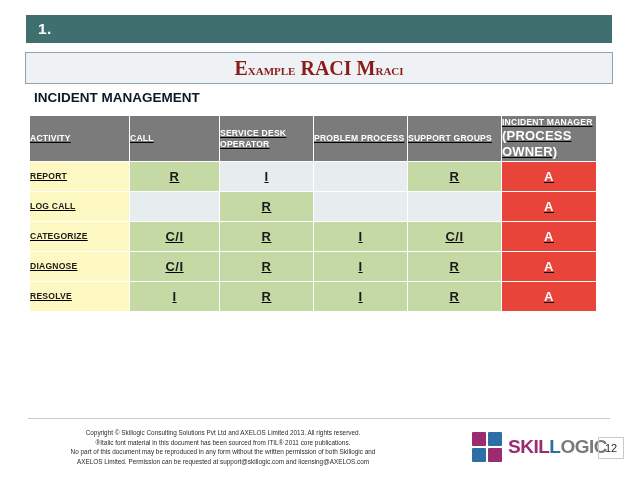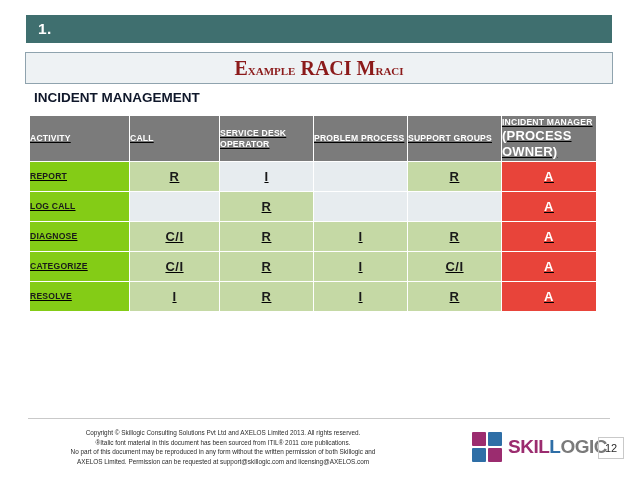--- a/index.html
+++ b/index.html
@@ -89,21 +89,21 @@
     height: 46px;
     line-height: 1.25;
     letter-spacing: 0.2px;
   }
   thead th .sub {
     font-size: 13px;
     font-weight: bold;
     display: block;
   }
   td.actcell {
-    background: #84cc16;
+    background: #fef9c3;
     color: #1a1a1a;
     font-size: 8.6px;
     font-weight: bold;
     text-align: left;
     padding: 4px 6px;
     height: 30px;
     line-height: 1.2;
     letter-spacing: 0.2px;
   }
   td.cell {
@@ -223,33 +223,33 @@
       </tr>
       <tr>
         <td class="actcell">LOG CALL</td>
         <td class="cell c-blank"></td>
         <td class="cell c-green">R</td>
         <td class="cell c-blank"></td>
         <td class="cell c-blank"></td>
         <td class="cell c-red">A</td>
       </tr>
       <tr>
+        <td class="actcell">CATEGORIZE</td>
+        <td class="cell c-green">C/I</td>
+        <td class="cell c-green">R</td>
+        <td class="cell c-green">I</td>
+        <td class="cell c-green">C/I</td>
+        <td class="cell c-red">A</td>
+      </tr>
+      <tr>
         <td class="actcell">DIAGNOSE</td>
         <td class="cell c-green">C/I</td>
         <td class="cell c-green">R</td>
         <td class="cell c-green">I</td>
         <td class="cell c-green">R</td>
-        <td class="cell c-red">A</td>
-      </tr>
-      <tr>
-        <td class="actcell">CATEGORIZE</td>
-        <td class="cell c-green">C/I</td>
-        <td class="cell c-green">R</td>
-        <td class="cell c-green">I</td>
-        <td class="cell c-green">C/I</td>
         <td class="cell c-red">A</td>
       </tr>
       <tr>
         <td class="actcell">RESOLVE</td>
         <td class="cell c-green">I</td>
         <td class="cell c-green">R</td>
         <td class="cell c-green">I</td>
         <td class="cell c-green">R</td>
         <td class="cell c-red">A</td>
       </tr>

